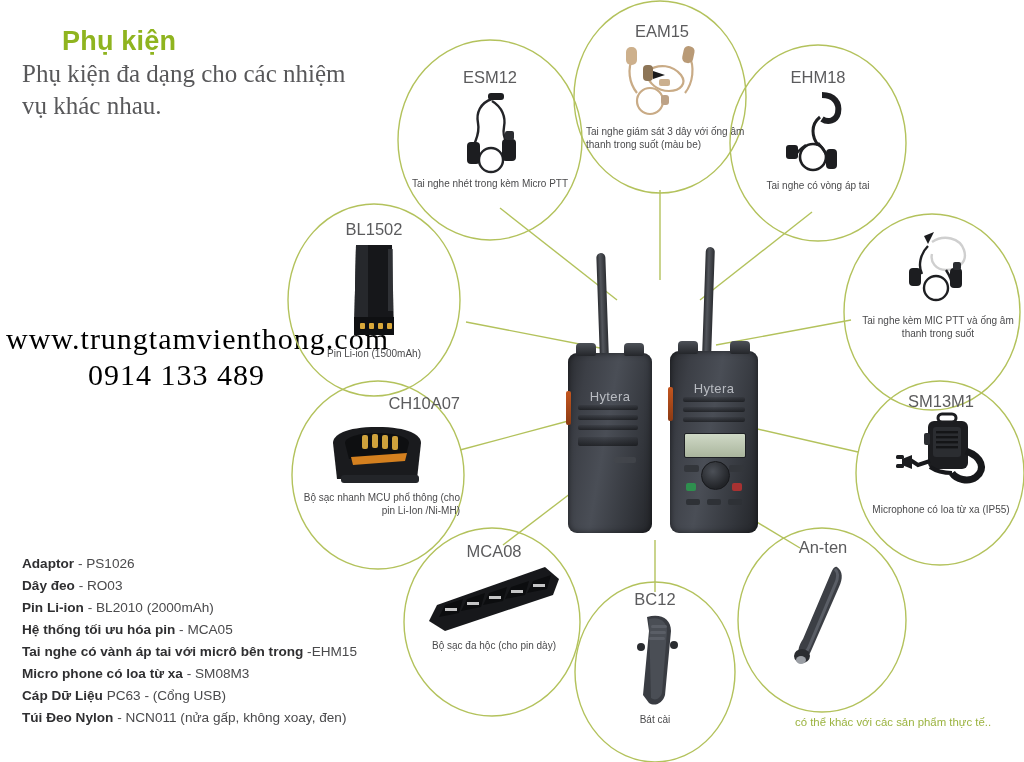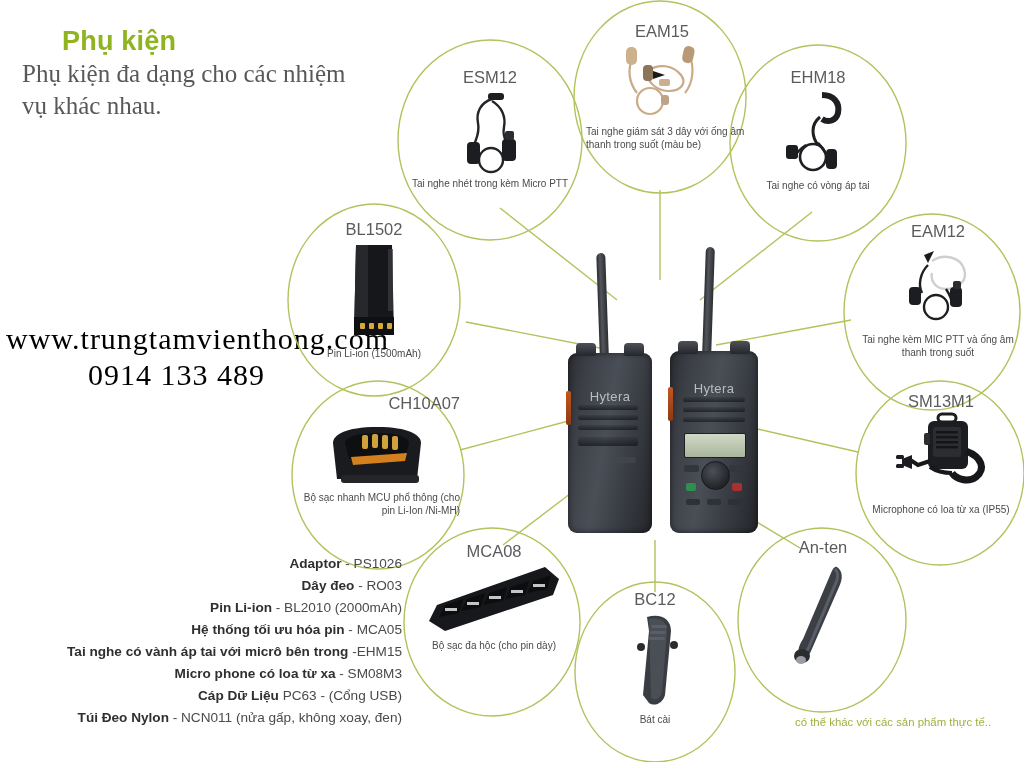--- a/index.html
+++ b/index.html
@@ -55,21 +55,21 @@
     font-family:"Liberation Sans", sans-serif;
   }
   .node .art{display:block;margin:0 auto;}
 
   
   .acc-list{
     position:absolute;left:22px;top:553px;width:380px;
     font-size:13.6px;line-height:1.62;color:#3d3d3f;
     font-family:"Liberation Sans", sans-serif;
   }
-  .acc-list .row{white-space:nowrap;text-align:right;}
+  .acc-list .row{white-space:nowrap;}
   .acc-list .nm{font-weight:bold;color:#2f2f31;}
   .acc-list .vl{color:#4a4a4c;}
 
   
   .footnote{
     position:absolute;left:795px;top:714px;width:225px;
     color:#9bb33f;font-size:11.4px;line-height:1.45;
     font-family:"Liberation Sans", sans-serif;
   }
 
@@ -203,21 +203,20 @@
         <path d="M56 56 C62 62 66 70 68 78"></path>
         <path d="M44 58 C38 62 34 66 33 70"></path>
       </g>
       <rect x="24" y="58" width="12" height="14" rx="3" fill="#1c1d20"></rect>
       <rect x="64" y="62" width="11" height="20" rx="4" fill="#1c1d20"></rect>
     </svg>
     <div class="desc">Tai nghe có vòng áp tai</div>
   </div>
 
   <div class="node" id="n-eam12" style="left:852px;top:222px;width:172px;">
-    <div class="code">EAM12</div>
     <svg class="art" width="112" height="92" viewBox="0 0 112 92">
       <g fill="none" stroke="#cfcfcf" stroke-width="2.4">
         <path d="M50 20 C62 12 78 16 82 28 C86 40 76 48 64 48 C54 48 48 40 50 32"></path>
       </g>
       <path d="M42 14 L52 10 L46 22 Z" fill="#1a1b1e"></path>
       <g fill="none" stroke="#1e1f22" stroke-width="2.4">
         <path d="M46 24 C38 32 36 44 40 52"></path>
         <circle cx="54" cy="66" r="12"></circle>
         <path d="M64 48 C68 54 70 60 70 64"></path>
       </g>

